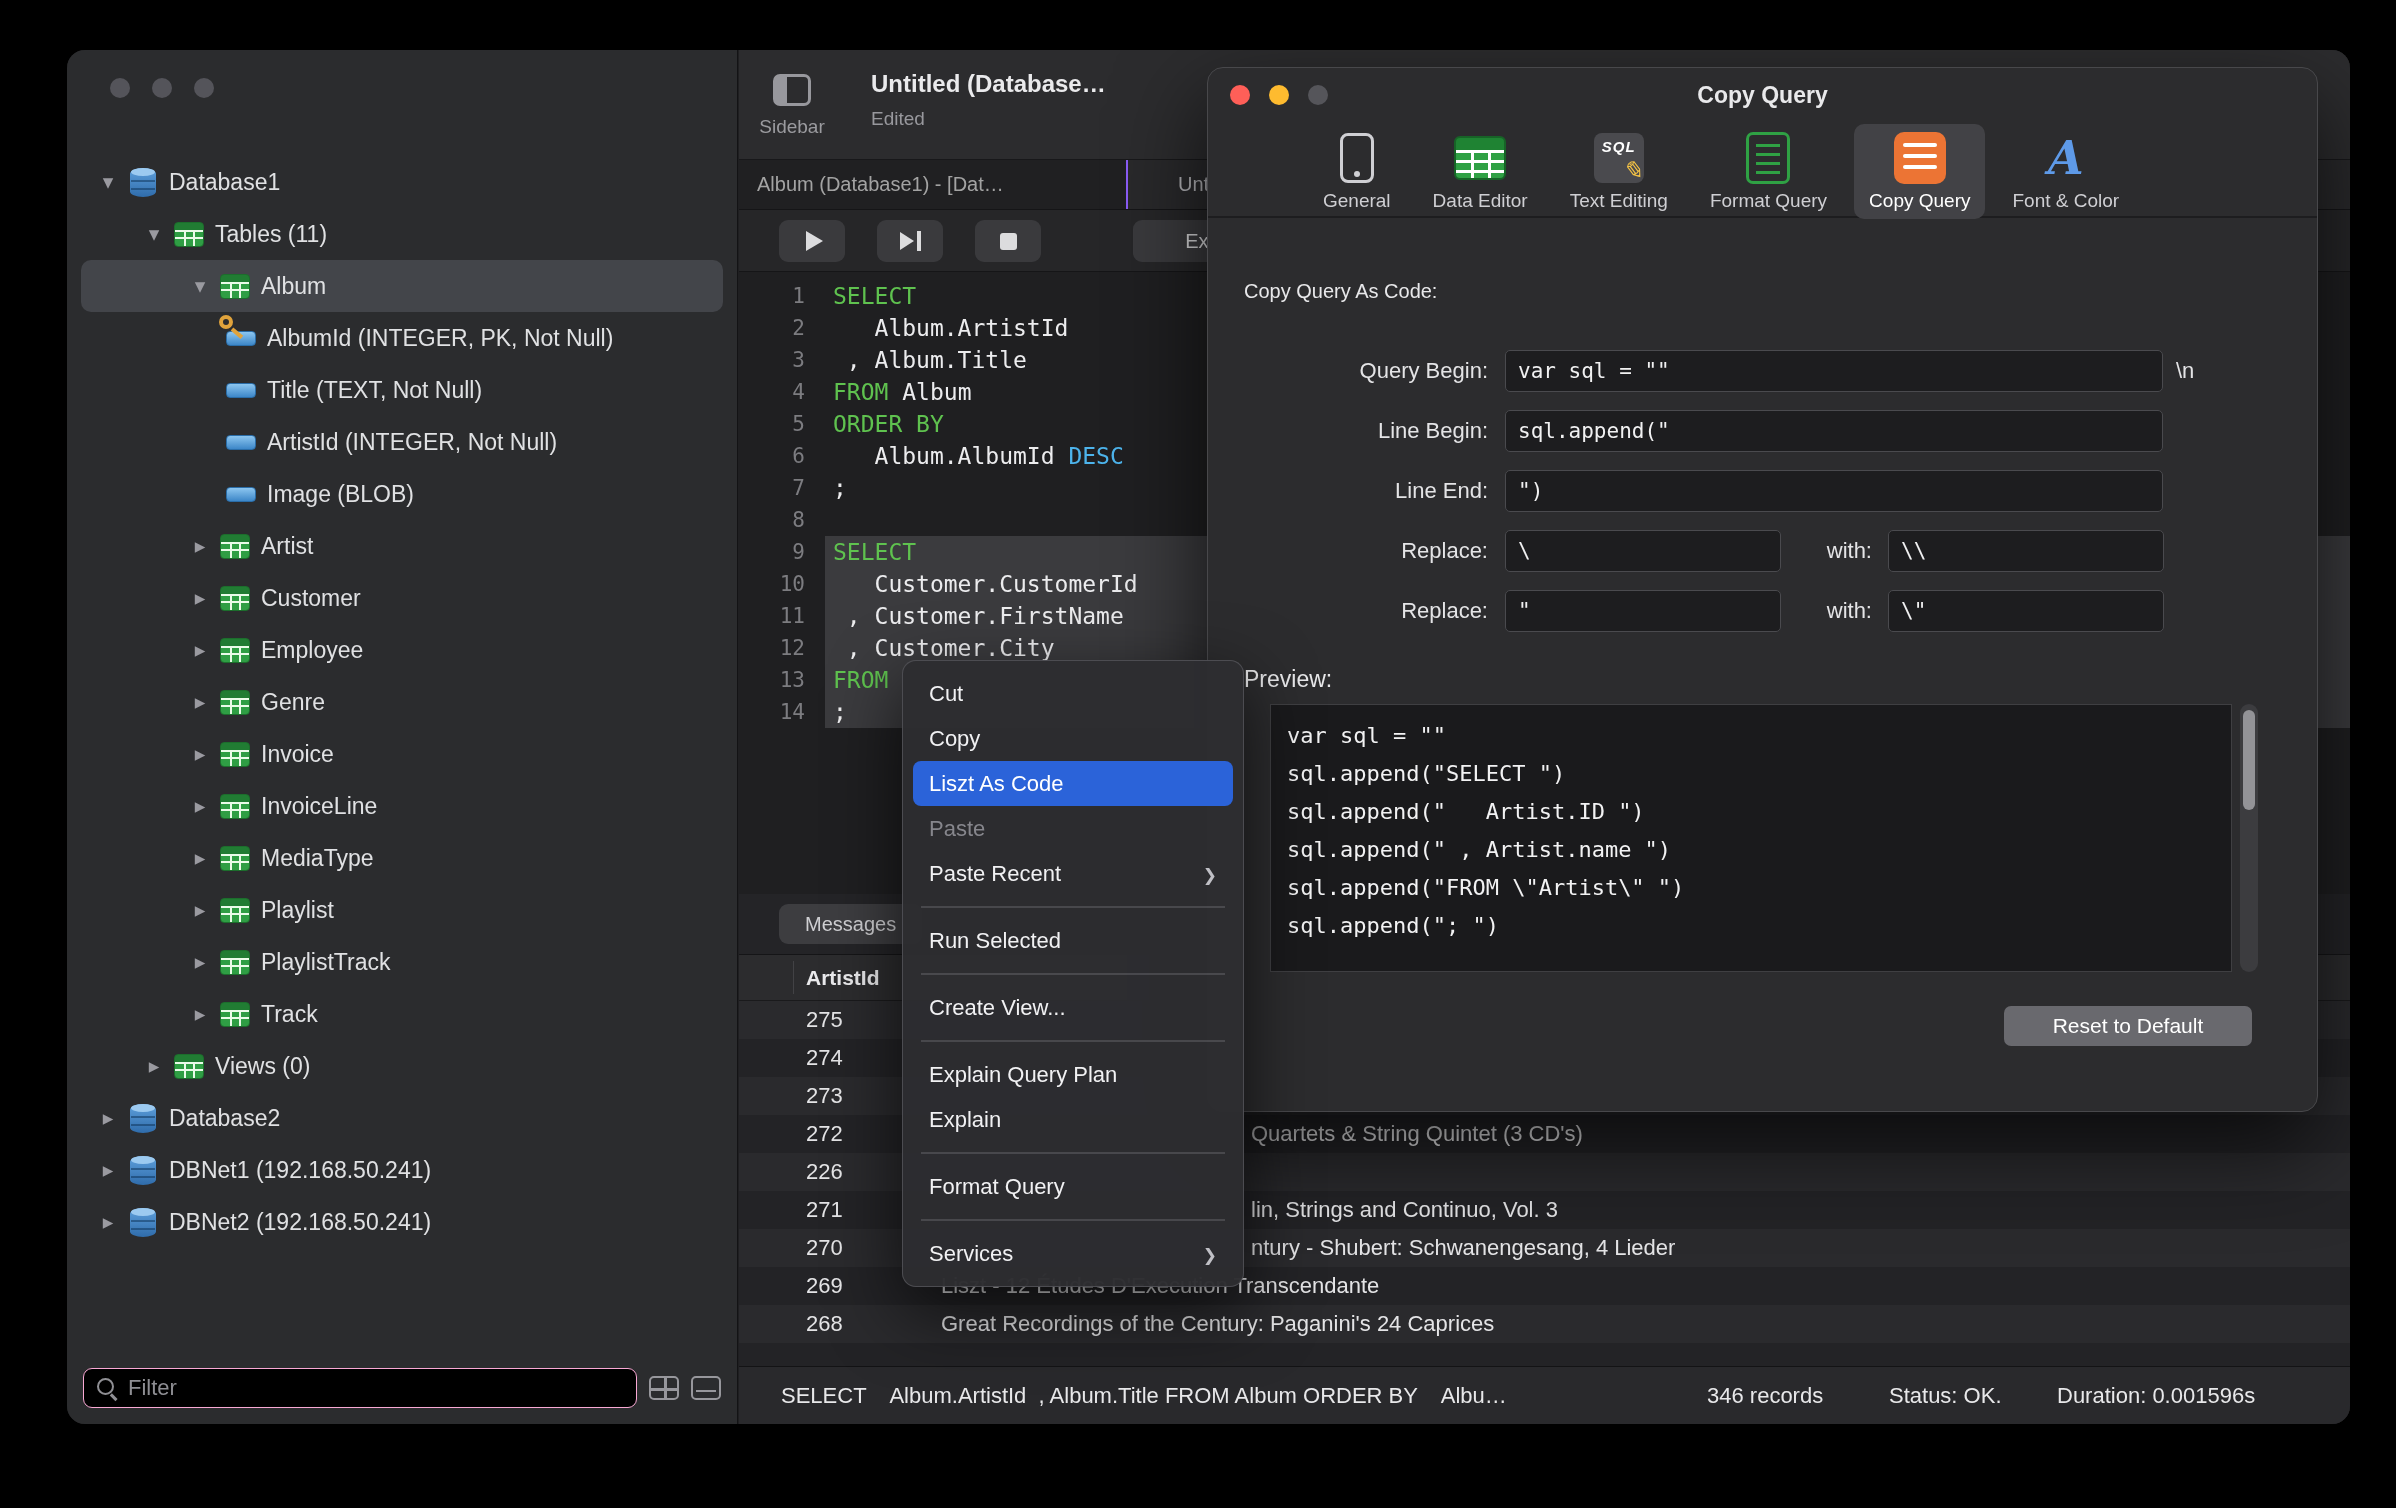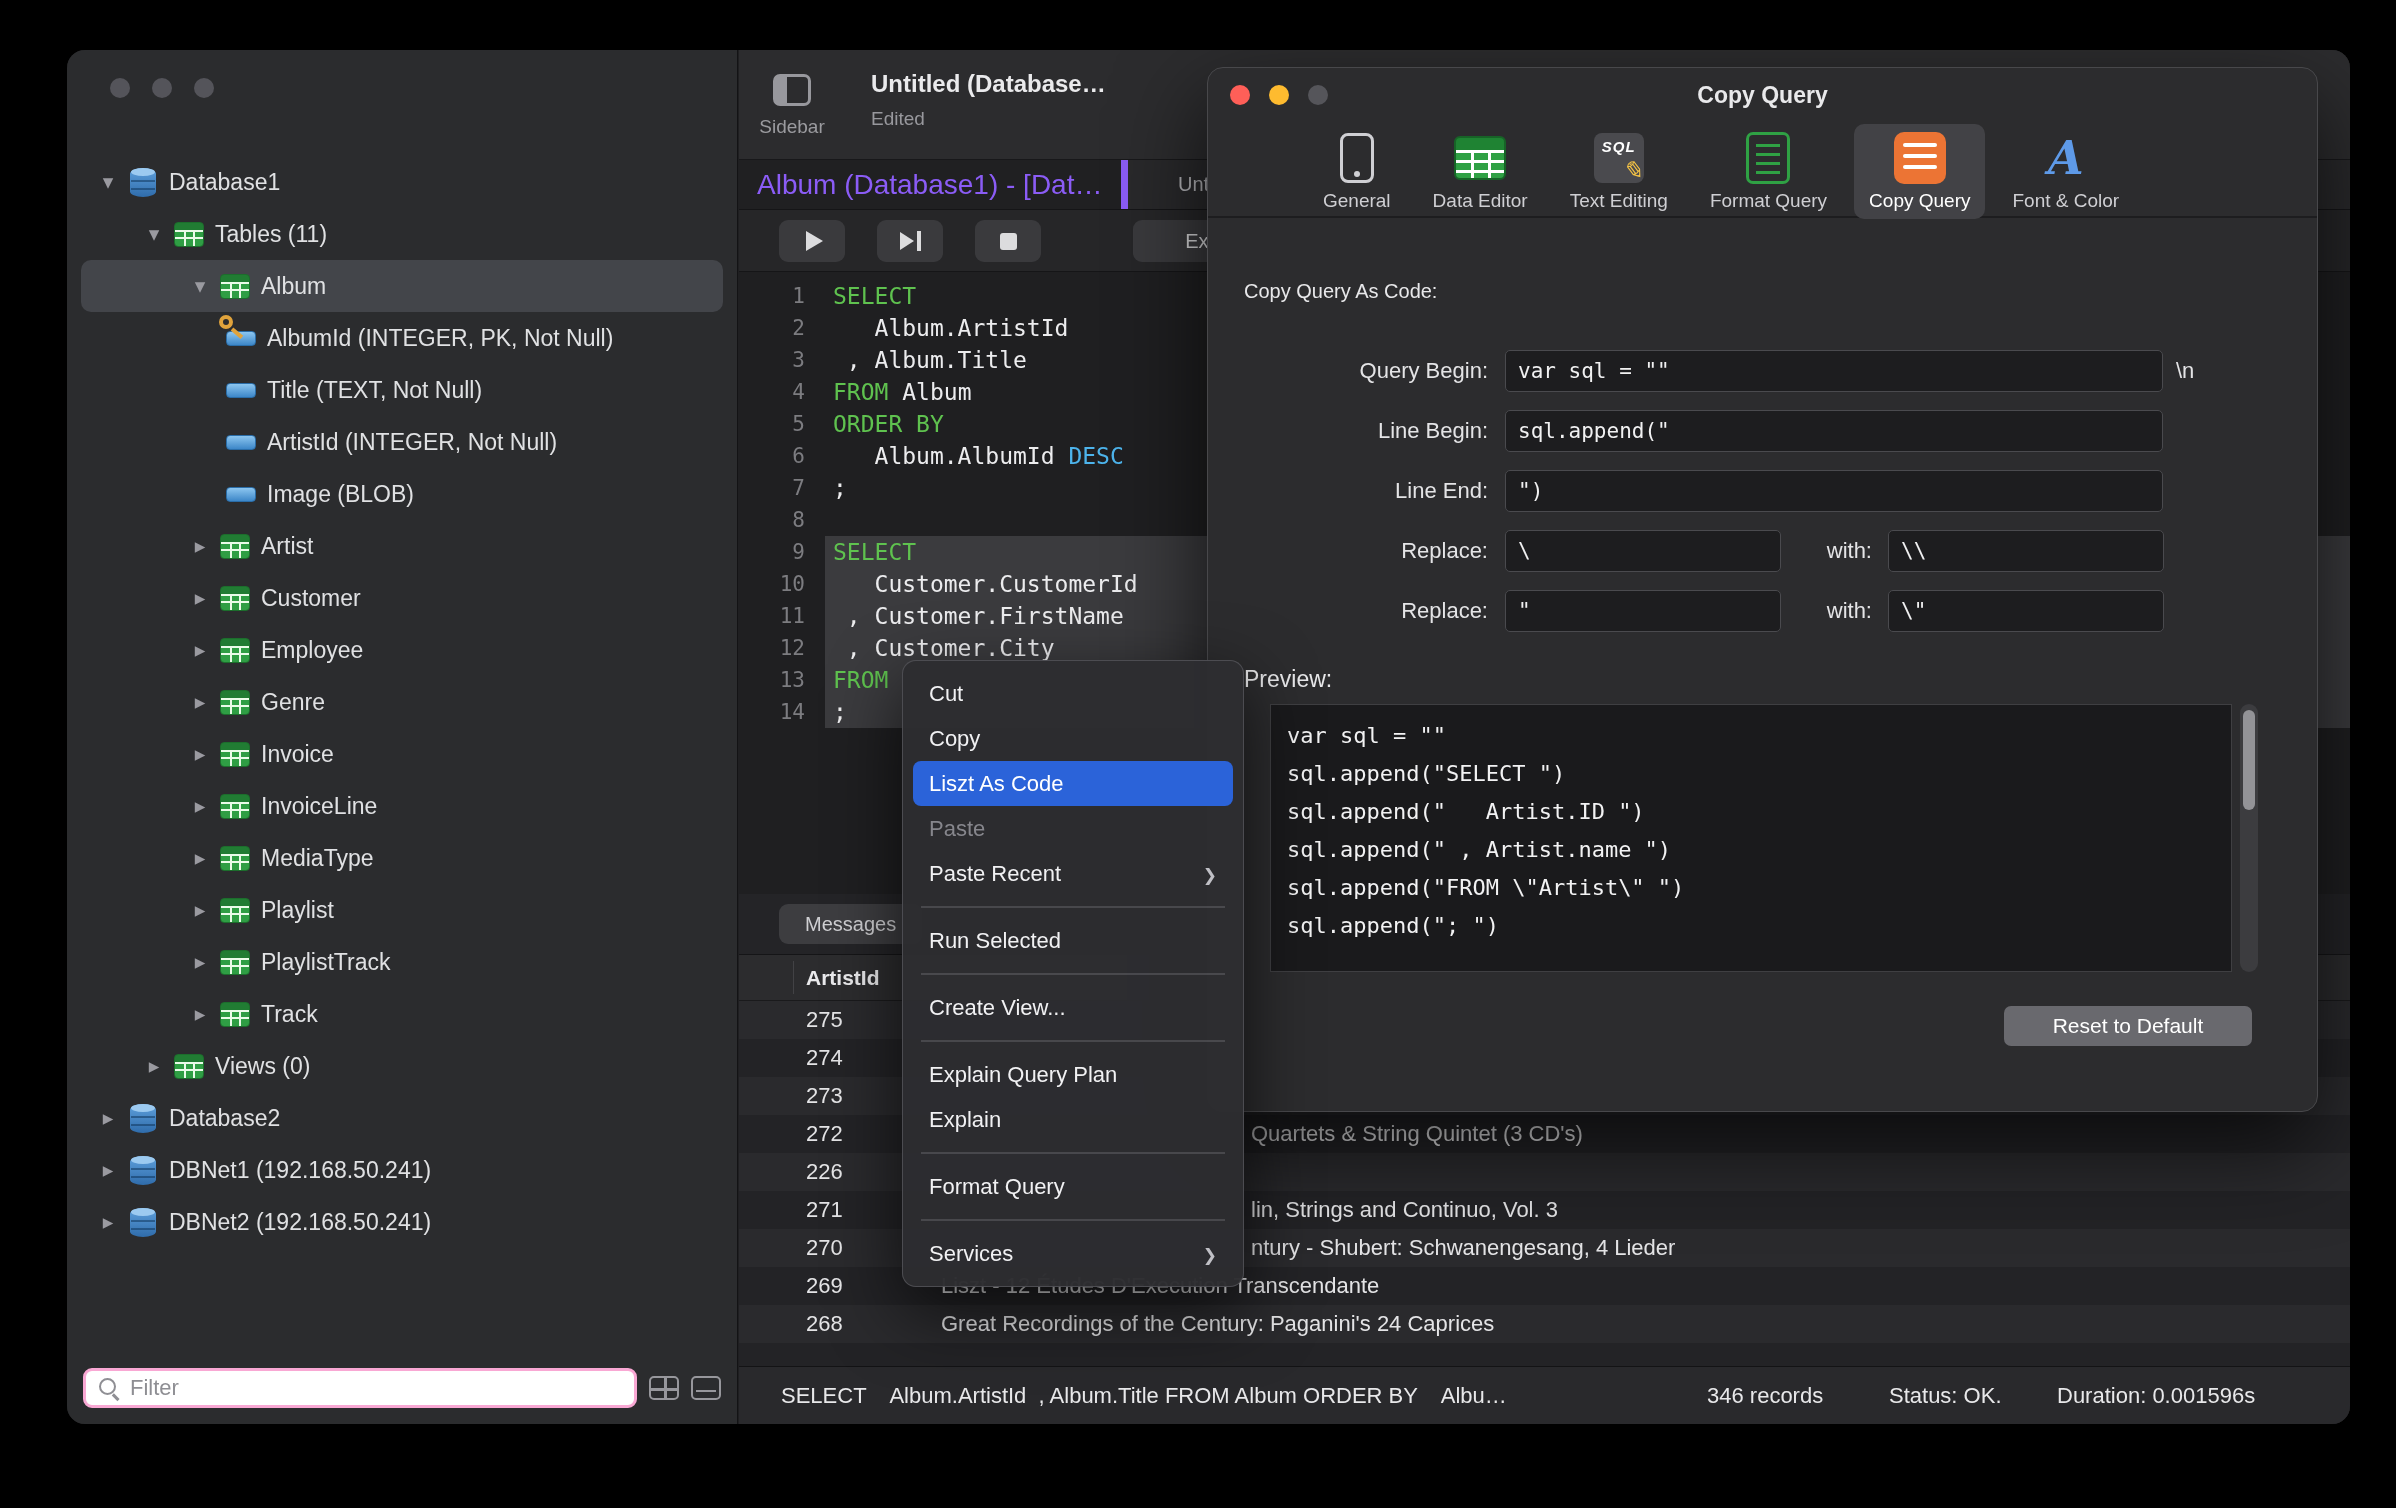--- a/index.html
+++ b/index.html
@@ -27,40 +27,40 @@
   .ic-db::after, .ic-dbnet::after { content:""; position:absolute; left:1px; right:1px; top:12px; height:2px; background:rgba(16,54,92,.55); box-shadow:0 8px 0 rgba(16,54,92,.55); }
   .ic-table { width:30px; height:25px; border-radius:4px; background:linear-gradient(#217c33 0 7px, #2f9e44 7px); border:1.5px solid #1c6e2c; position:relative; overflow:hidden; }
   .ic-table::before { content:""; position:absolute; left:0; right:0; top:7px; height:2px; background:#eafbe9; box-shadow:0 7px 0 #eafbe9; }
   .ic-table::after { content:""; position:absolute; left:9px; top:7px; bottom:0; width:2px; background:#eafbe9; box-shadow:9px 0 0 #eafbe9; }
   .ic-col { width:30px; height:15px; border-radius:4px; background:linear-gradient(180deg,#8cc6f0,#3d87c8); border:1px solid #2a6da8; }
   .keyic { position:absolute; left:-2px; top:-5px; width:14px; height:14px; border:4px solid #e0a33c; border-radius:50%; }
   .keyic::after { content:""; position:absolute; left:9px; top:8px; width:13px; height:4px; background:#e0a33c; transform:rotate(40deg); transform-origin:left center; }
   .tlabel { margin-left:6px; white-space:nowrap; }
 
   .filterbar { position:absolute; left:0; right:0; bottom:14px; height:44px; display:flex; align-items:center; padding:0 16px; gap:12px; }
-  .filter-input { flex:1; height:40px; background:#ffffff; border:3px solid #f9a8d4; border-radius:9px; display:flex; align-items:center; gap:10px; padding:0 12px; color:#8e8e93; font-size:22px; }
+  .filter-input { flex:1; height:40px; background:#000000; border:1px solid #f9a8d4; border-radius:9px; display:flex; align-items:center; gap:10px; padding:0 12px; color:#8e8e93; font-size:22px; }
   .mag { position:relative; width:22px; height:22px; flex:0 0 22px; }
   .mag::before { content:""; position:absolute; left:1px; top:1px; width:13px; height:13px; border:2.5px solid #8f8f94; border-radius:50%; }
   .mag::after { content:""; position:absolute; left:15px; top:16px; width:8px; height:2.5px; background:#8f8f94; transform:rotate(45deg); transform-origin:left center; }
   .fic1 { width:30px; height:24px; border:2.5px solid #97979c; border-radius:5px; position:relative; flex:0 0 30px; }
   .fic1::before { content:""; position:absolute; left:50%; top:0; bottom:0; width:2.5px; background:#97979c; }
   .fic1::after { content:""; position:absolute; top:50%; left:0; right:0; height:2.5px; background:#97979c; }
   .fic2 { width:30px; height:24px; border:2.5px solid #97979c; border-radius:5px; position:relative; flex:0 0 30px; }
   .fic2::before { content:""; position:absolute; top:58%; left:3px; right:3px; height:2.5px; background:#97979c; }
 
   
   .main { position:absolute; left:672px; top:0; right:0; bottom:0; background:#1f1f21; }
   .mheader { height:110px; background:#2c2c2e; border-bottom:1px solid #18181a; position:relative; }
   .sbtoggle { position:absolute; left:34px; top:24px; width:38px; height:32px; border:3px solid #98989d; border-radius:7px; }
   .sbtoggle::before { content:""; position:absolute; left:0; top:0; bottom:0; width:11px; background:#98989d; }
   .sbtoggle-label { position:absolute; left:8px; top:66px; width:90px; text-align:center; font-size:19px; color:#9b9b9f; }
   .wtitle { position:absolute; left:132px; top:20px; font-size:24px; font-weight:700; color:#eaeaec; white-space:nowrap; }
   .wsub { position:absolute; left:132px; top:58px; font-size:19px; color:#98989d; }
   .tabbar { height:50px; background:#29292b; border-bottom:1px solid #151517; display:flex; }
-  .tab1 { width:389px; background:#202022; color:#8b5cf6; font-size:28px; display:flex; align-items:center; padding:0 18px; border-right:7px solid #8b5cf6; white-space:nowrap; overflow:hidden; }
+  .tab1 { width:389px; background:#202022; color:#a3a3a3; font-size:20px; display:flex; align-items:center; padding:0 18px; border-right:2px solid #8b5cf6; white-space:nowrap; overflow:hidden; }
   .tab2 { width:260px; color:#b4b4b8; font-size:20px; display:flex; align-items:center; padding-left:50px; white-space:nowrap; overflow:hidden; }
   .etoolbar { height:62px; background:#262628; border-bottom:1px solid #151517; position:relative; }
   .tbtn { position:absolute; top:10px; width:66px; height:42px; background:#3a3a3d; border-radius:9px; display:flex; align-items:center; justify-content:center; }
   .tbtn.play { left:40px; } .tbtn.step { left:138px; } .tbtn.stop { left:236px; }
   .gly-play { width:0; height:0; border-left:17px solid #dcdcde; border-top:10px solid transparent; border-bottom:10px solid transparent; margin-left:4px; }
   .gly-step { display:flex; align-items:center; }
   .gly-step::before { content:""; width:0; height:0; border-left:14px solid #dcdcde; border-top:9px solid transparent; border-bottom:9px solid transparent; }
   .gly-step::after { content:""; width:4px; height:20px; background:#dcdcde; margin-left:3px; }
   .gly-stop { width:17px; height:17px; background:#dcdcde; border-radius:3px; }
   .explain-btn { position:absolute; left:394px; top:10px; width:170px; height:42px; background:#3a3a3d; border-radius:9px; color:#d9d9db; font-size:20px; display:flex; align-items:center; justify-content:center; }

